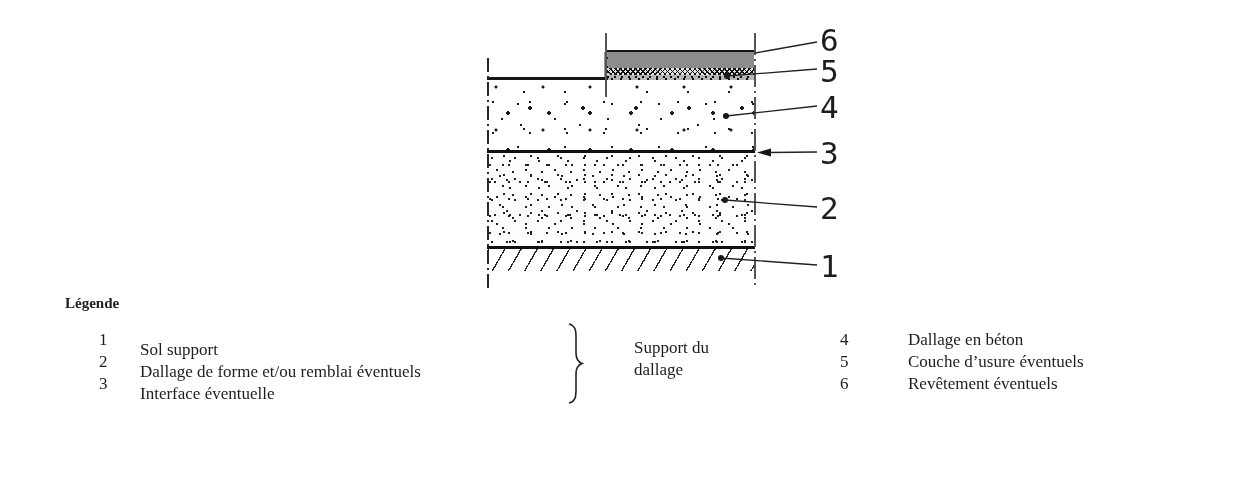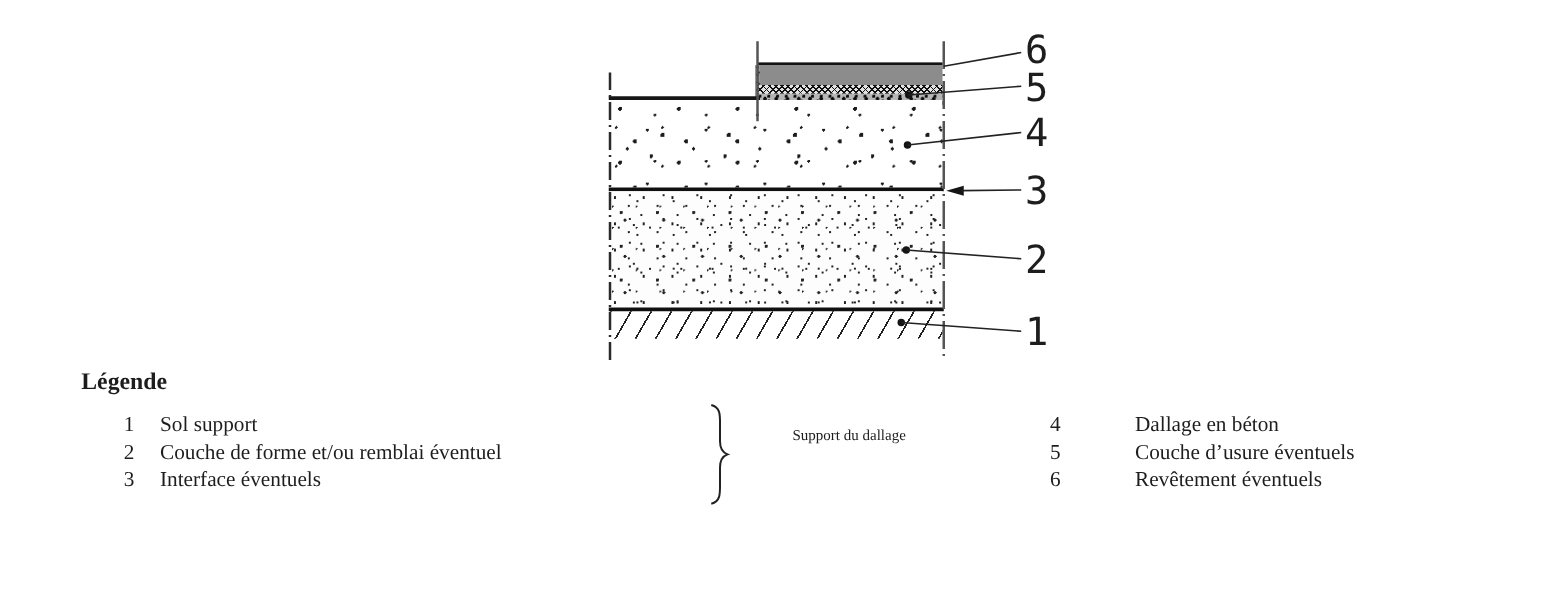--- a/index.html
+++ b/index.html
@@ -61,28 +61,28 @@
      background:repeating-linear-gradient(180deg,#555 0 22px,transparent 22px 26px,#555 26px 28px,transparent 28px 32px);}
 
   
   svg.leaders{left:0;top:0;pointer-events:none;}
   .callout{position:absolute;left:820px;width:36px;height:32px;line-height:32px;
      font-family:"DejaVu Sans Mono", monospace;font-size:31px;color:#1d1d1d;}
   .co-6{top:24px;} .co-5{top:55px;} .co-4{top:91px;}
   .co-3{top:137px;} .co-2{top:192px;} .co-1{top:250px;}
 
   
-  .legend-title{left:65px;top:295px;font-weight:bold;font-size:19px;}
+  .legend-title{left:65px;top:295px;font-weight:bold;font-size:15px;}
   .lrow{position:absolute;font-size:17px;white-space:nowrap;}
   .lnum{position:absolute;font-size:17px;}
-  .numL{left:99px;} .txtL{left:128px;}
+  .numL{left:99px;} .txtL{left:140px;margin-top:10px;}
   .numR{left:840px;} .txtR{left:908px;}
   .row1{top:330px;} .row2{top:352px;} .row3{top:374px;}
   .brace{left:566px;top:322px;}
-  .group-label{left:634px;top:337px;width:112px;font-size:12px;line-height:22px;}
+  .group-label{left:634px;top:337px;width:112px;font-size:17px;line-height:22px;}
 </style>
 </head>
 <body>
 
 <div class="page">
 
   <div>
     <div class="abs layer6"></div>
     <div class="abs layer6-edge"></div>
     <div class="abs layer5a"></div>
@@ -122,23 +122,23 @@
     <div class="callout co-2">2</div>
     <div class="callout co-1">1</div>
   </div>
 
   <div>
     <div class="abs legend-title">Légende</div>
 
     <div class="lnum numL row1">1</div>
     <div class="lrow txtL row1">Sol support</div>
     <div class="lnum numL row2">2</div>
-    <div class="lrow txtL row2">Couche de forme et/ou remblai éventuel</div>
+    <div class="lrow txtL row2">Dallage de forme et/ou remblai éventuels</div>
     <div class="lnum numL row3">3</div>
-    <div class="lrow txtL row3">Interface éventuels</div>
+    <div class="lrow txtL row3">Interface éventuelle</div>
 
     <svg class="abs brace" width="20" height="84" viewBox="0 0 20 84">
       <path d="M3,2 C11,4 10,11 10,21 L10,31 C10,37 12,40 16,41.5 C12,43 10,46 10,52 L10,62 C10,72 11,79 3,81" fill="none" stroke="#222" stroke-width="1.6"></path>
     </svg>
     <div class="abs group-label">Support du dallage</div>
 
     <div class="lnum numR row1">4</div>
     <div class="lrow txtR row1">Dallage en béton</div>
     <div class="lnum numR row2">5</div>
     <div class="lrow txtR row2">Couche d’usure éventuels</div>

